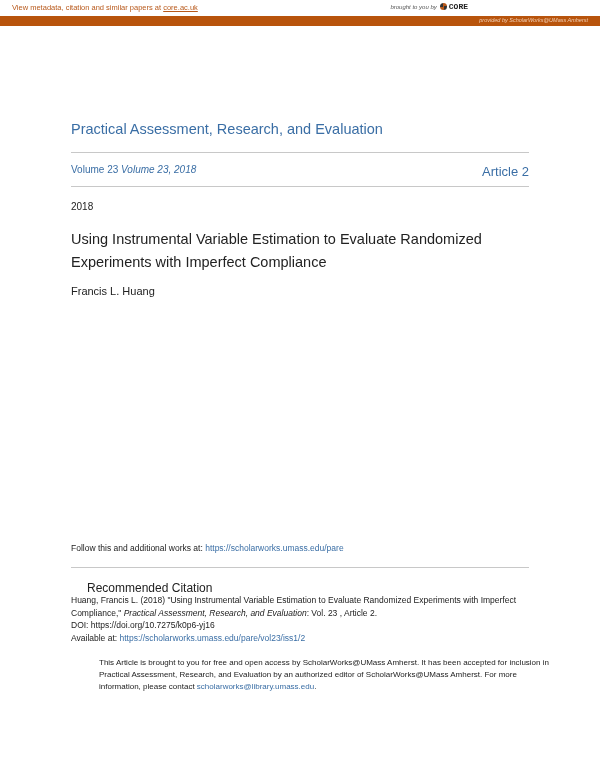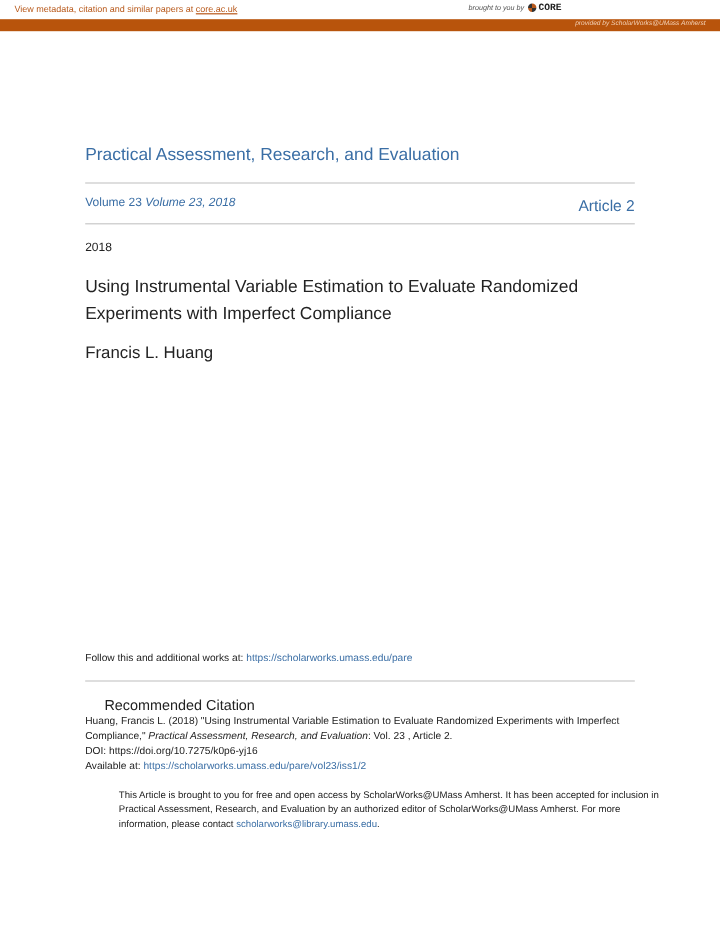--- a/index.html
+++ b/index.html
@@ -16,21 +16,21 @@
   .orangebar { position: absolute; left: 0; top: 16px; width: 600px; height: 10px; background: #b8540c; }
   .orangebar .provided { position: absolute; right: 12px; top: 1px; font-size: 5.5px; color: #f3d1b7; font-style: italic; }
 
   .journal { position: absolute; left: 71px; top: 121px; font-size: 14.5px; color: #3a6ea5; }
   .hr { position: absolute; left: 71px; width: 458px; height: 1px; background: #c8c8c8; }
   .vol { position: absolute; left: 71px; top: 164px; font-size: 10px; color: #3a6ea5; text-align: right; }
   .vol i { font-style: italic; }
   .article { position: absolute; right: 71px; top: 164px; font-size: 13px; color: #3a6ea5; }
   .year { position: absolute; left: 71px; top: 201px; font-size: 10px; color: #222; }
   .title { position: absolute; left: 71px; top: 228px; width: 460px; font-size: 14.5px; line-height: 23px; color: #222; }
-  .author { position: absolute; left: 71px; top: 285px; font-size: 14px; color: #222; }
+  .author { position: absolute; left: 71px; top: 285px; font-size: 11px; color: #222; }
 
   .follow { position: absolute; left: 71px; top: 543px; font-size: 8.5px; color: #222; }
   .link { color: #3a6ea5; }
   .rec-head { position: absolute; left: 71px; top: 581px; font-size: 12px; color: #222; margin-left: 16px; }
   .citation { position: absolute; left: 71px; top: 594px; width: 460px; font-size: 8.5px; line-height: 12.5px; color: #222; }
   .citation i { font-style: italic; }
   .footer { position: absolute; left: 71px; top: 657px; width: 460px; font-size: 8px; line-height: 12px; color: #222; margin-left: 28px; }
 </style>
 </head>
 <body>

